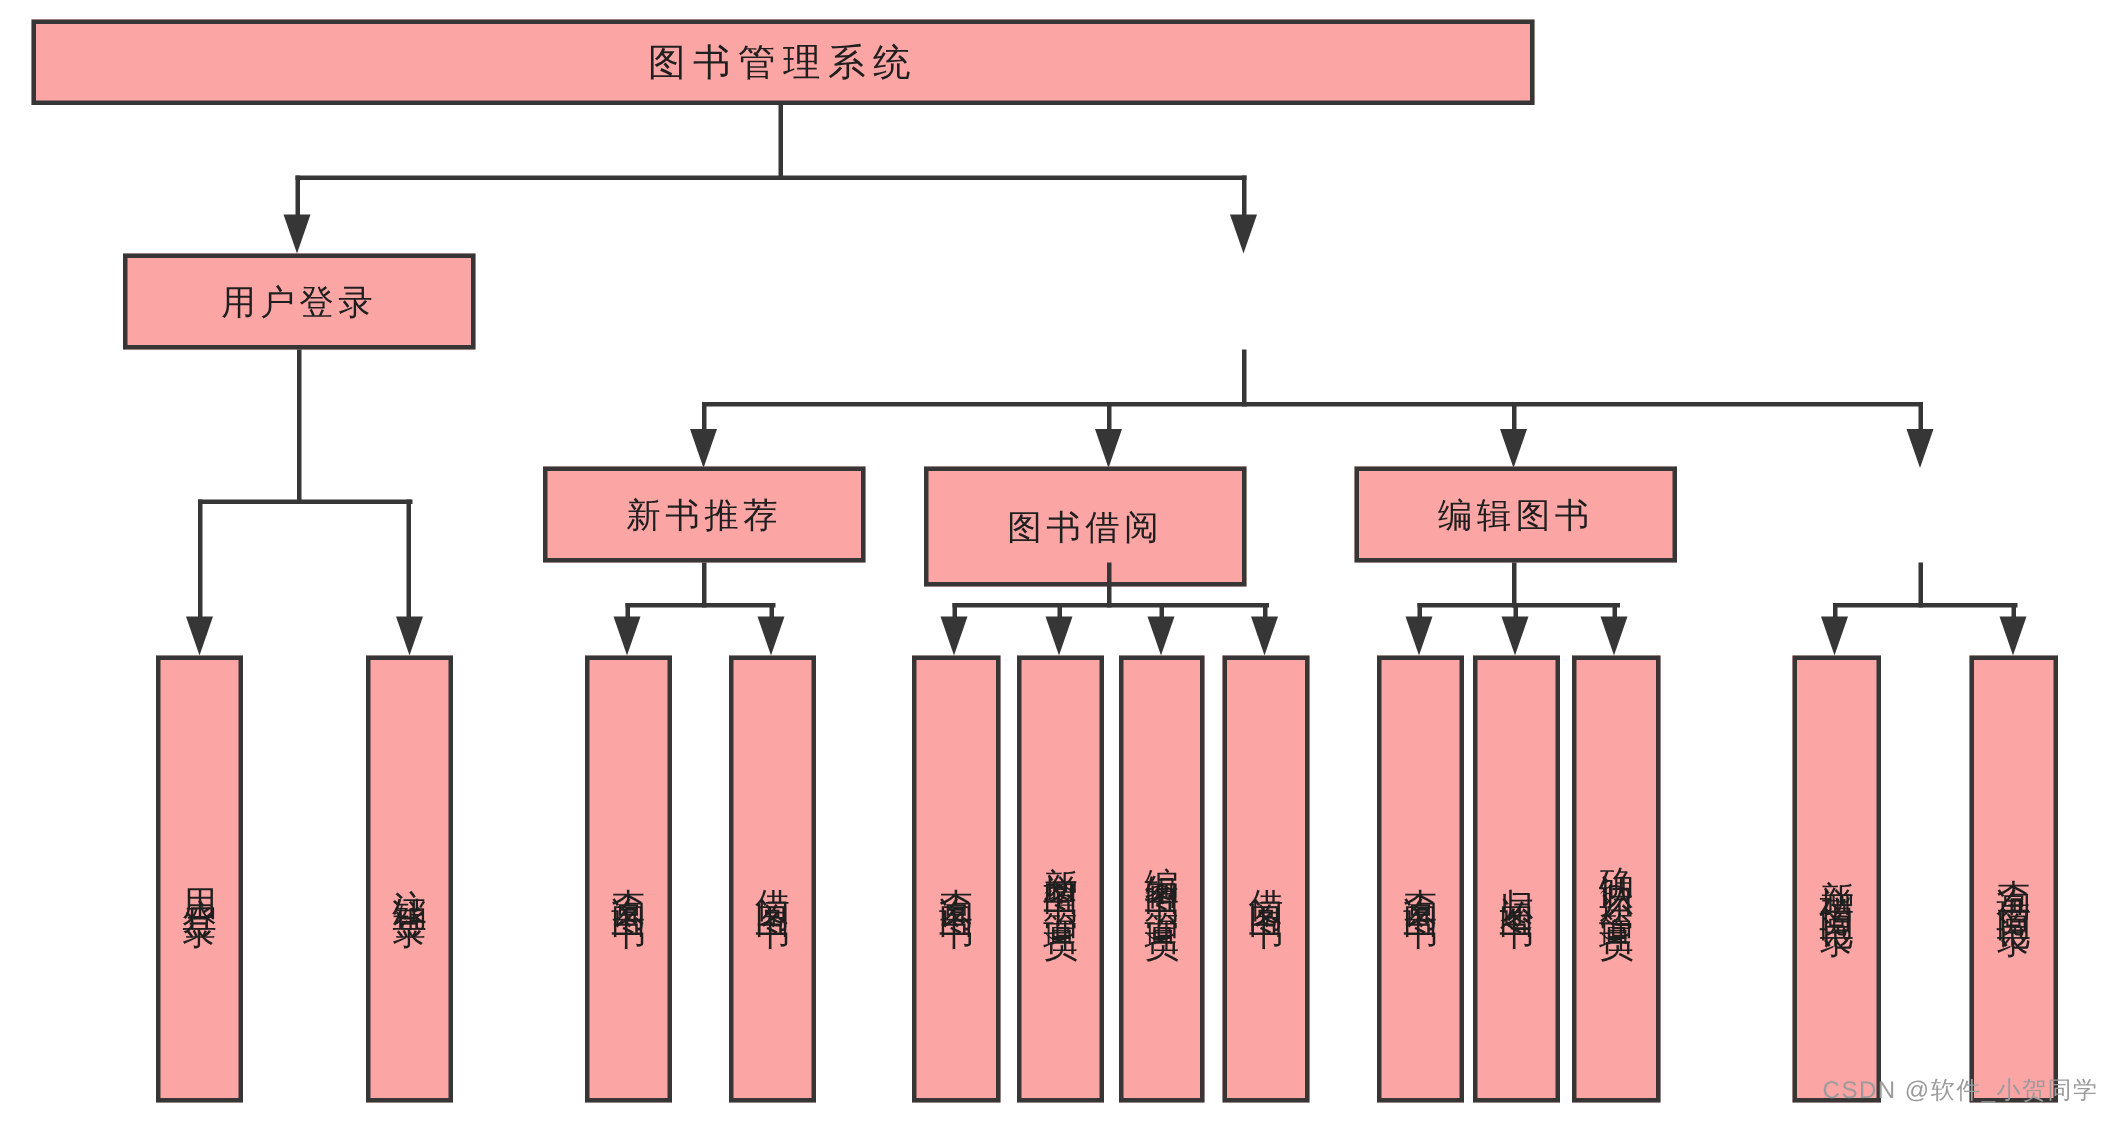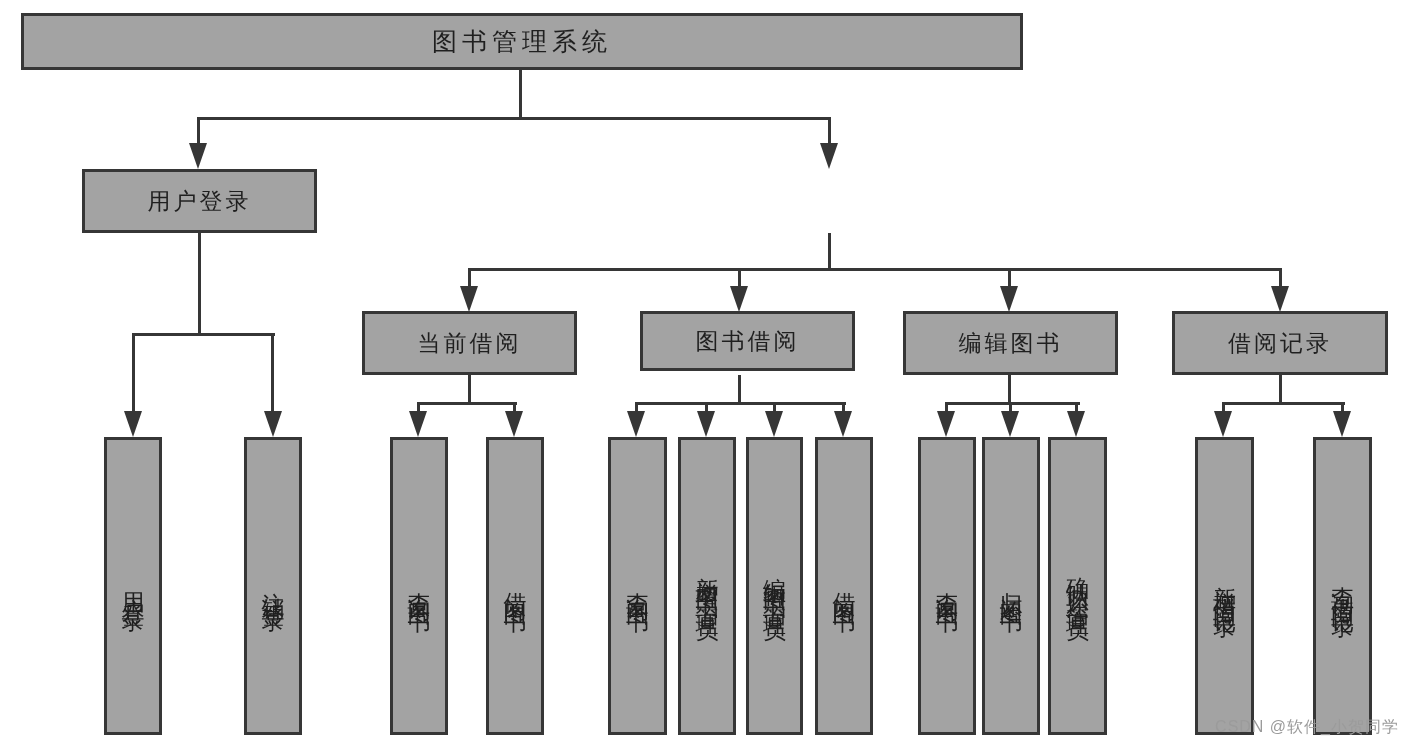--- a/index.html
+++ b/index.html
@@ -9,21 +9,21 @@
     background:#fff;
     font-family:"Liberation Sans","DejaVu Sans",sans-serif;
     color:#1f1f1f;
     overflow:hidden;
   }
   
   .box{
     position:absolute;
     box-sizing:border-box;
     border:3px solid #363636;
-    background:#a3a3a3;
+    background:#fca5a5;
     display:flex;
     align-items:center;
     justify-content:center;
     text-align:center;
   }
   .box .lbl{color:#1f1f1f;}
   .root-box .lbl{font-size:25px;letter-spacing:5px;}
   .mid-box .lbl{font-size:23px;letter-spacing:3px;}
   .leaf .lbl{
     writing-mode:vertical-rl;
@@ -84,30 +84,27 @@
   <div class="v" style="left:468px;top:268px;height:20px"></div>
   <div class="ar" style="left:460px;top:286px"></div>
   <div class="v" style="left:738px;top:268px;height:20px"></div>
   <div class="ar" style="left:730px;top:286px"></div>
   <div class="v" style="left:1008px;top:268px;height:20px"></div>
   <div class="ar" style="left:1000px;top:286px"></div>
   <div class="v" style="left:1279px;top:268px;height:20px"></div>
   <div class="ar" style="left:1271px;top:286px"></div>
 
   <div class="box mid-box" style="left:362px;top:311px;width:215px;height:64px">
-    <span class="lbl">当前借阅</span>
+    <span class="lbl">新书推荐</span>
   </div>
-  <div class="box mid-box" style="left:640px;top:311px;width:215px;height:60px">
+  <div class="box mid-box" style="left:616px;top:311px;width:215px;height:80px">
     <span class="lbl">图书借阅</span>
   </div>
   <div class="box mid-box" style="left:903px;top:311px;width:215px;height:64px">
     <span class="lbl">编辑图书</span>
-  </div>
-  <div class="box mid-box" style="left:1172px;top:311px;width:216px;height:64px">
-    <span class="lbl">借阅记录</span>
   </div>
 
   <div class="v" style="left:468px;top:375px;height:30px"></div>
   <div class="h" style="left:417px;top:402px;width:100px"></div>
   <div class="v" style="left:417px;top:402px;height:12px"></div>
   <div class="ar" style="left:409px;top:411px"></div>
   <div class="v" style="left:513px;top:402px;height:12px"></div>
   <div class="ar" style="left:505px;top:411px"></div>
 
   <div class="v" style="left:738px;top:375px;height:30px"></div>

